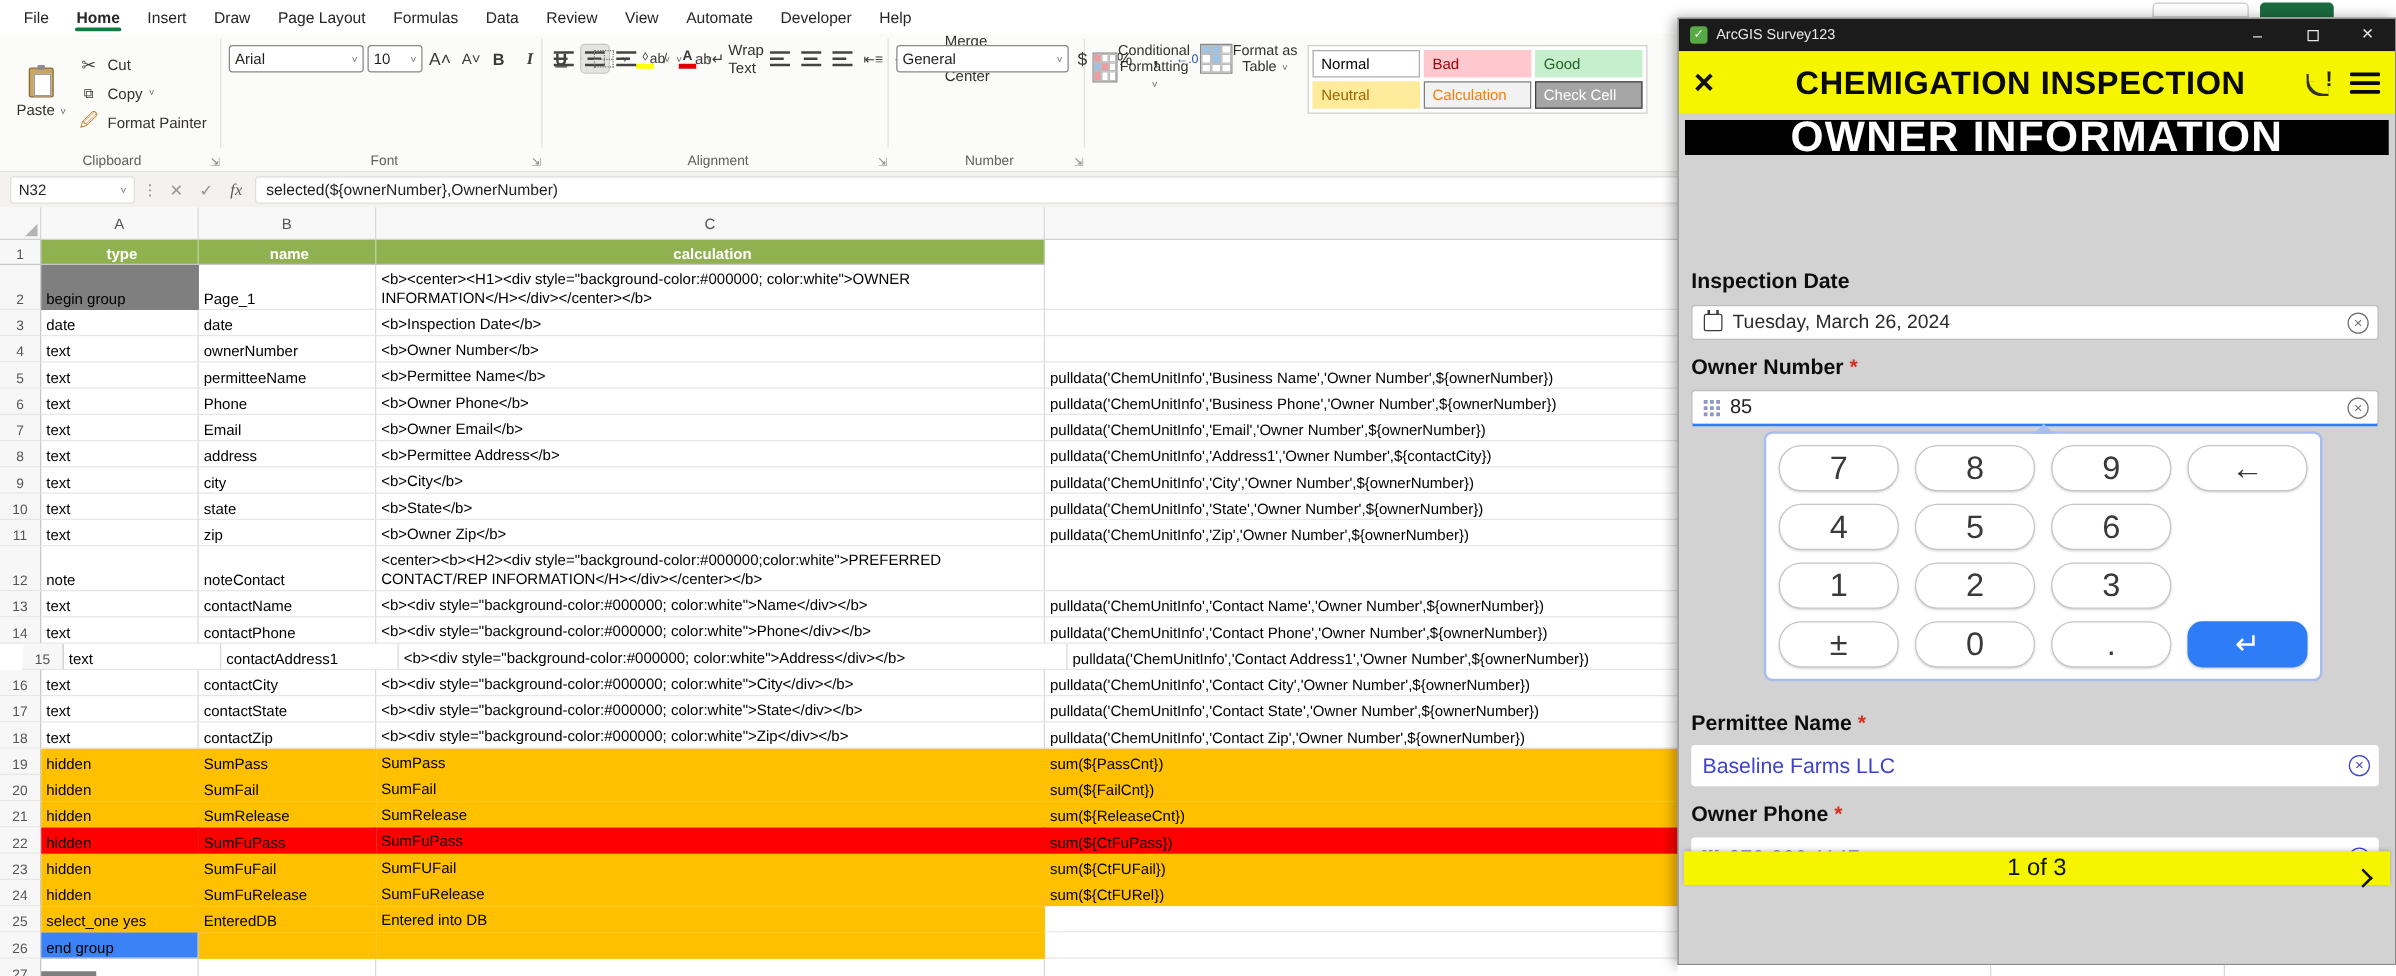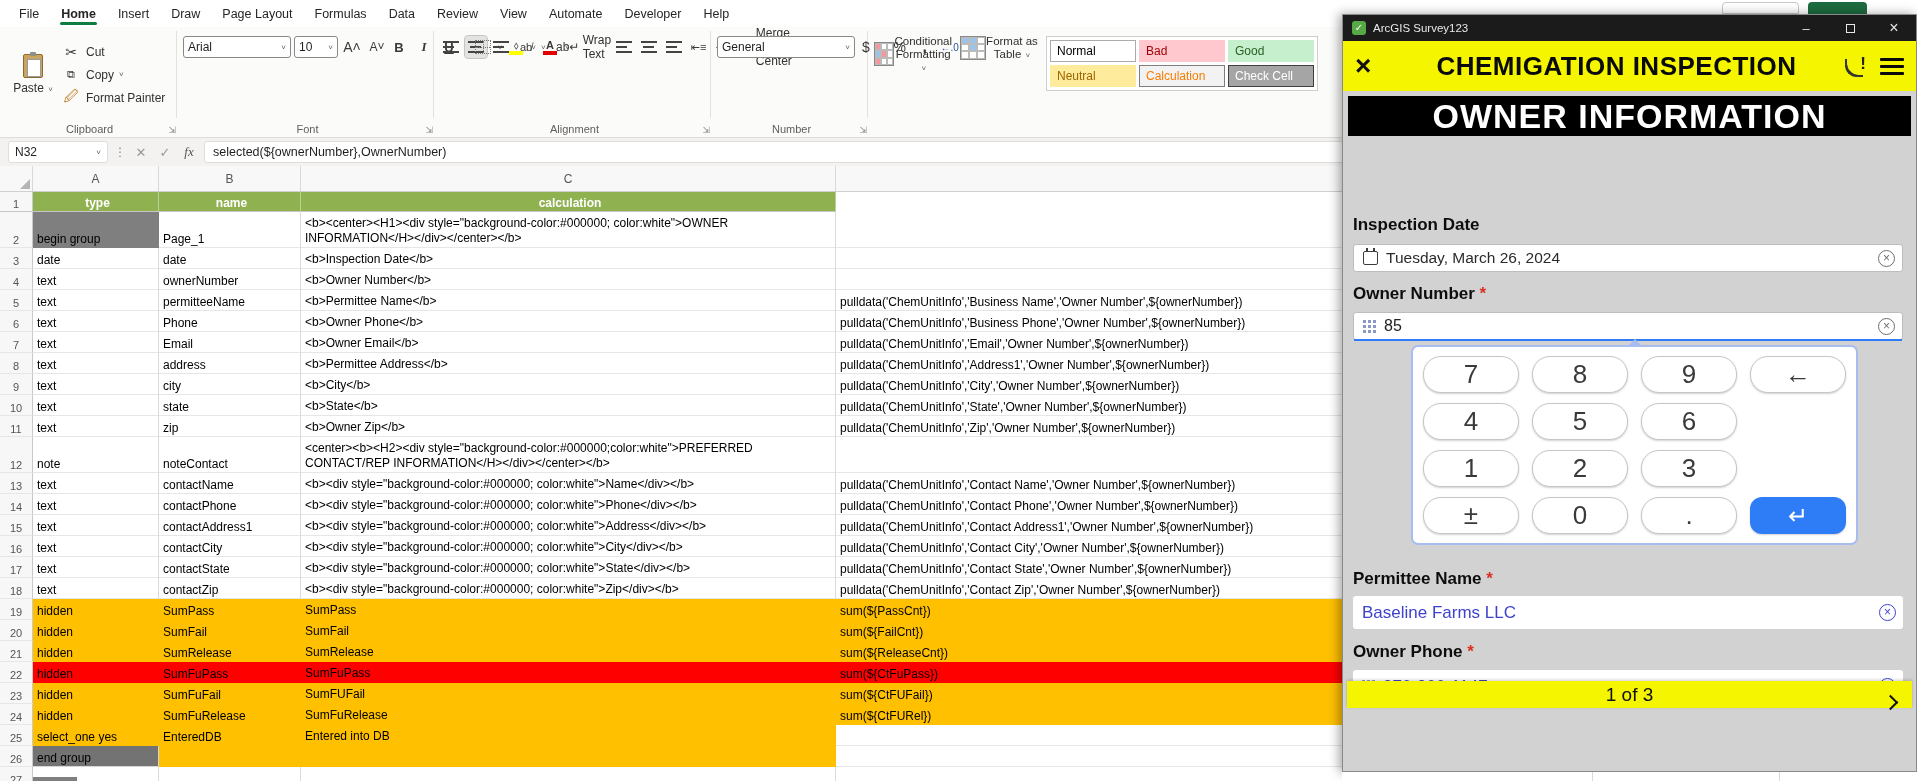--- a/index.html
+++ b/index.html
@@ -108,21 +108,21 @@
   .s123-hd { flex:1; text-align:center; font-size:26px; font-weight:800; color:#0a0a0a; letter-spacing:.5px; }
   .sat-ic { position:relative; width:26px; height:26px; margin-right:10px; }
   .sat-ic .ex { position:absolute; right:4px; top:1px; font-size:17px; font-weight:bold; color:#222; }
   .sat-ic::before, .sat-ic::after { content:""; position:absolute; left:1px; bottom:2px; border:2px solid #333; border-right:none; border-top:none; border-radius:0 0 0 14px; }
   .sat-ic::before { width:10px; height:10px; }
   .sat-ic::after { width:16px; height:16px; }
   .burger { width:24px; height:17px; display:flex; flex-direction:column; justify-content:space-between; }
   .burger span { height:3px; background:#0a0a0a; border-radius:1px; }
 
   .s123-body { position:relative; flex:1; background:#d2d2d2; }
-  .s123-banner { position:absolute; left:5px; right:5px; top:5px; height:40px; background:#000; color:#fff; display:flex; align-items:center; justify-content:center; font-size:34px; font-weight:800; letter-spacing:1px; }
+  .s123-banner { position:absolute; left:5px; right:5px; top:5px; height:28px; background:#000; color:#fff; display:flex; align-items:center; justify-content:center; font-size:34px; font-weight:800; letter-spacing:1px; }
   .flabel { position:absolute; left:10px; font-size:17px; font-weight:bold; color:#0d0d0d; }
   .req { color:var(--asterisk-red); font-weight:bold; }
   .finput { position:absolute; left:10px; width:550px; height:28px; background:#fff; border:1px solid #bdbdbd; border-radius:3px; display:flex; align-items:center; padding:0 30px 0 9px; font-size:15.5px; color:#2b2b2b; }
   .finput .clear { position:absolute; right:7px; }
   .clear { width:17px; height:17px; border:1.5px solid #6e6e6e; border-radius:50%; color:#6e6e6e; font-size:12px; line-height:14px; text-align:center; }
   .clear.blue { border-color:var(--survey-link); color:var(--survey-link); }
   .cal-ic { width:15px; height:14px; border:1.6px solid #3c3c3c; border-radius:2px; margin-right:8px; position:relative; }
   .cal-ic::before { content:""; position:absolute; top:-4px; left:2px; width:2px; height:4px; background:#3c3c3c; box-shadow:7px 0 #3c3c3c; }
   .kb-ic { width:13px; height:13px; margin-right:8px; display:grid; grid-template-columns:repeat(3,1fr); grid-template-rows:repeat(3,1fr); gap:2px; }
   .kb-ic span { background:#8b97c6; }
@@ -485,21 +485,21 @@
           <div class="cell ">
             <span>text</span>
           </div>
           <div class="cell ">
             <span>address</span>
           </div>
           <div class="cell wrap">
             <span>&lt;b&gt;Permittee Address&lt;/b&gt;</span>
           </div>
           <div class="cell ">
-            <span>pulldata('ChemUnitInfo','Address1','Owner Number',${ownerNumber})</span>
+            <span>pulldata('ChemUnitInfo','Address1','Owner Number',${contactCity})</span>
           </div>
         </div>
         <div class="srow" style="height: 21px;">
           <div class="cell rh">
             <span>9</span>
           </div>
           <div class="cell ">
             <span>text</span>
           </div>
           <div class="cell ">
@@ -588,21 +588,21 @@
           <div class="cell ">
             <span>contactPhone</span>
           </div>
           <div class="cell wrap">
             <span>&lt;b&gt;&lt;div style="background-color:#000000; color:white"&gt;Phone&lt;/div&gt;&lt;/b&gt;</span>
           </div>
           <div class="cell ">
             <span>pulldata('ChemUnitInfo','Contact Phone','Owner Number',${ownerNumber})</span>
           </div>
         </div>
-        <div class="srow" style="height: 21px;">
+        <div class="srow" style="height: 21px; padding-left: 18px;">
           <div class="cell rh">
             <span>15</span>
           </div>
           <div class="cell ">
             <span>text</span>
           </div>
           <div class="cell ">
             <span>contactAddress1</span>
           </div>
           <div class="cell wrap">
@@ -777,21 +777,21 @@
           </div>
           <div class="cell wrap" style="background: rgb(255, 192, 0); border-color: rgb(255, 192, 0);">
             <span>Entered into DB</span>
           </div>
           <div class="cell " style="background: rgb(255, 255, 255); border-color: rgb(230, 230, 230);"></div>
         </div>
         <div class="srow" style="height: 21px;">
           <div class="cell rh">
             <span>26</span>
           </div>
-          <div class="cell " style="background: #737373; border-color: rgb(214, 214, 214);">
+          <div class="cell " style="background: #3b82f6; border-color: rgb(214, 214, 214);">
             <span>end group</span>
           </div>
           <div class="cell " style="background: rgb(255, 192, 0); border-color: rgb(255, 192, 0);"></div>
           <div class="cell wrap" style="background: rgb(255, 192, 0); border-color: rgb(255, 192, 0);"></div>
           <div class="cell " style="background: rgb(255, 255, 255); border-color: rgb(230, 230, 230);"></div>
         </div>
         <div class="srow" style="height: 21px;">
           <div class="cell rh">
             <span>27</span>
           </div>

